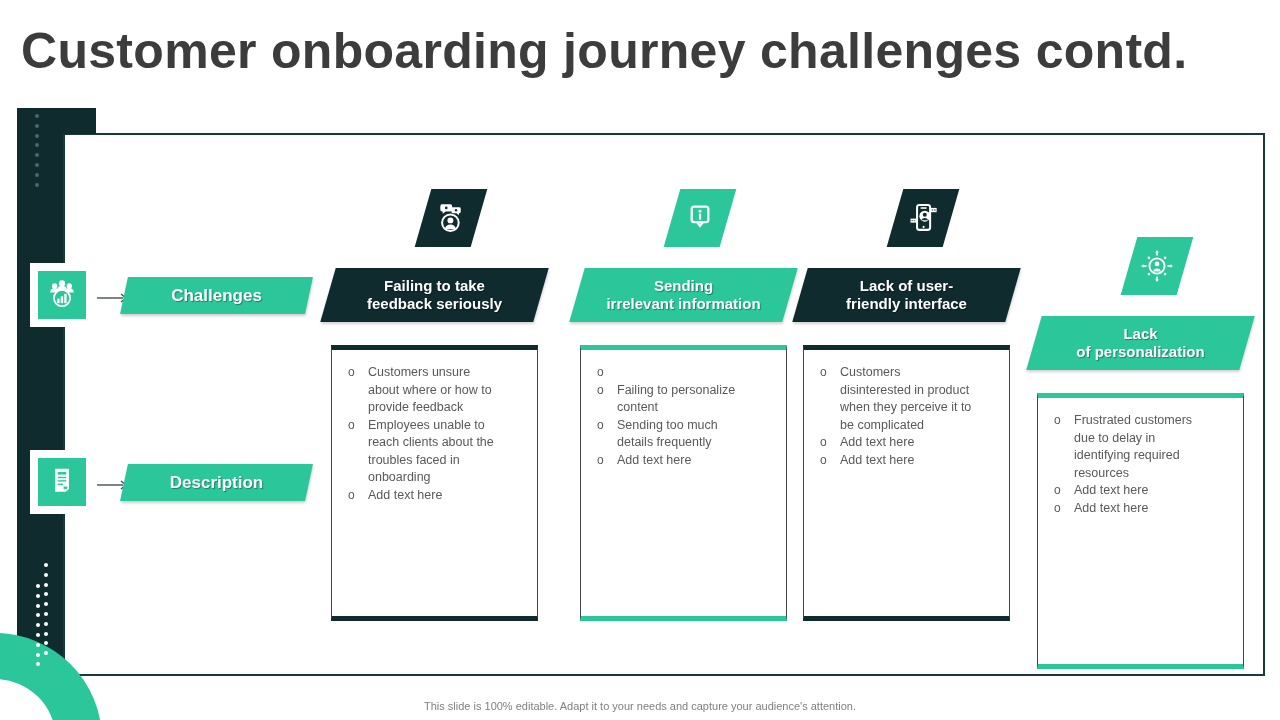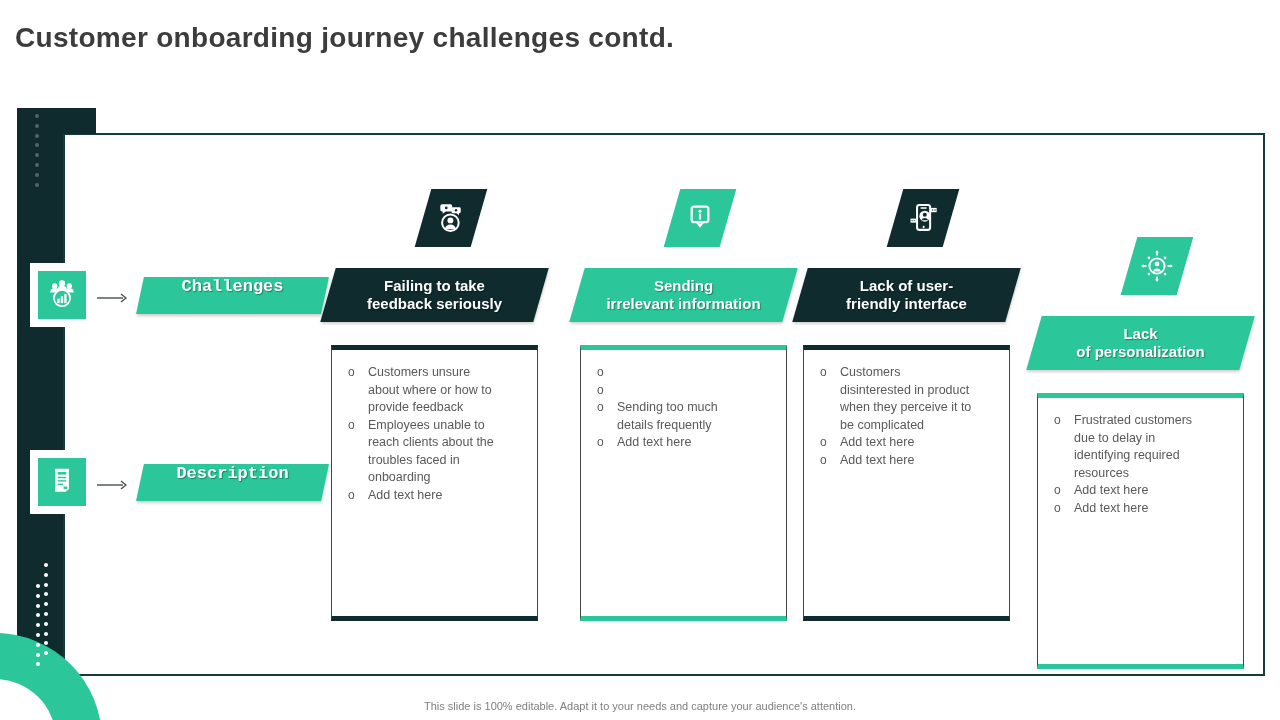--- a/index.html
+++ b/index.html
@@ -7,21 +7,21 @@
     --dark:#0F2B2D;
     --body-text:#595959;
     --line:#454545;
   }
   *{margin:0;padding:0;box-sizing:border-box;}
   html,body{width:1280px;height:720px;overflow:hidden;background:#fff;
     font-family:"Liberation Sans", sans-serif;}
   .slide{position:relative;width:1280px;height:720px;background:#fff;}
 
   
-  .title{position:absolute;left:15px;top:22px;font-size:28px;font-weight:700;
+  .title{position:absolute;left:21px;top:22px;font-size:50px;font-weight:700;
     color:#3c3c3c;letter-spacing:.3px;white-space:nowrap;}
   .subtitle{position:absolute;left:27px;top:79px;font-size:12px;color:#3f3f3f;
     white-space:nowrap;}
 
   
   .left-bar{position:absolute;left:17px;top:108px;width:46px;height:612px;
     background:var(--dark);z-index:1;}
   .left-tab{position:absolute;left:17px;top:108px;width:79px;height:26px;
     background:var(--dark);z-index:3;}
 
@@ -56,22 +56,22 @@
   .desc-box li{display:flex;align-items:flex-start;}
   .desc-box .marker{width:10px;margin-right:10px;font-size:12px;color:var(--body-text);
     line-height:17.5px;}
   .desc-box .btxt{width:134px;font-size:12.5px;color:var(--body-text);line-height:17.5px;}
 
   
   .chip-backing{position:absolute;left:30px;width:64px;height:64px;background:#fff;z-index:8;}
   .chip{position:absolute;left:8px;top:8px;width:48px;height:48px;background:var(--teal);
     display:flex;align-items:center;justify-content:center;}
   .row-arrow{position:absolute;left:97px;z-index:8;}
-  .label-para{position:absolute;left:140px;width:185px;height:37px;z-index:8;
-    display:flex;justify-content:center;font-family:Liberation Mono, monospace;}
+  .label-para{position:absolute;left:124px;width:185px;height:37px;z-index:8;
+    display:flex;align-items:center;justify-content:center;}
   .label-para::before{content:"";position:absolute;inset:0;transform:skewX(-12deg);
     background:var(--teal);box-shadow:1px 2px 3px rgba(0,0,0,.2);}
   .label-para span{position:relative;z-index:1;color:#fff;font-size:17px;font-weight:700;
     text-shadow:1px 1px 1px rgba(0,0,0,.35);}
 
   
   .ring-outer{position:absolute;left:-112px;top:633px;width:214px;height:214px;
     border-radius:50%;background:var(--teal);z-index:6;}
   .ring-inner{position:absolute;left:-66px;top:679px;width:122px;height:122px;
     border-radius:50%;background:#fff;z-index:6;}
@@ -142,20 +142,21 @@
       <span>Sending</span>
       <span>irrelevant information</span>
     </div>
     <div class="desc-box teal">
       <ul>
     <li>
       <span class="marker">o</span>
     </li>
     <li>
       <span class="marker">o</span>
+      <span class="btxt">Failing to personalize content</span>
     </li>
     <li>
       <span class="marker">o</span>
       <span class="btxt">Sending too much details frequently</span>
     </li>
     <li>
       <span class="marker">o</span>
       <span class="btxt">Add text here</span>
     </li>
           </ul>

